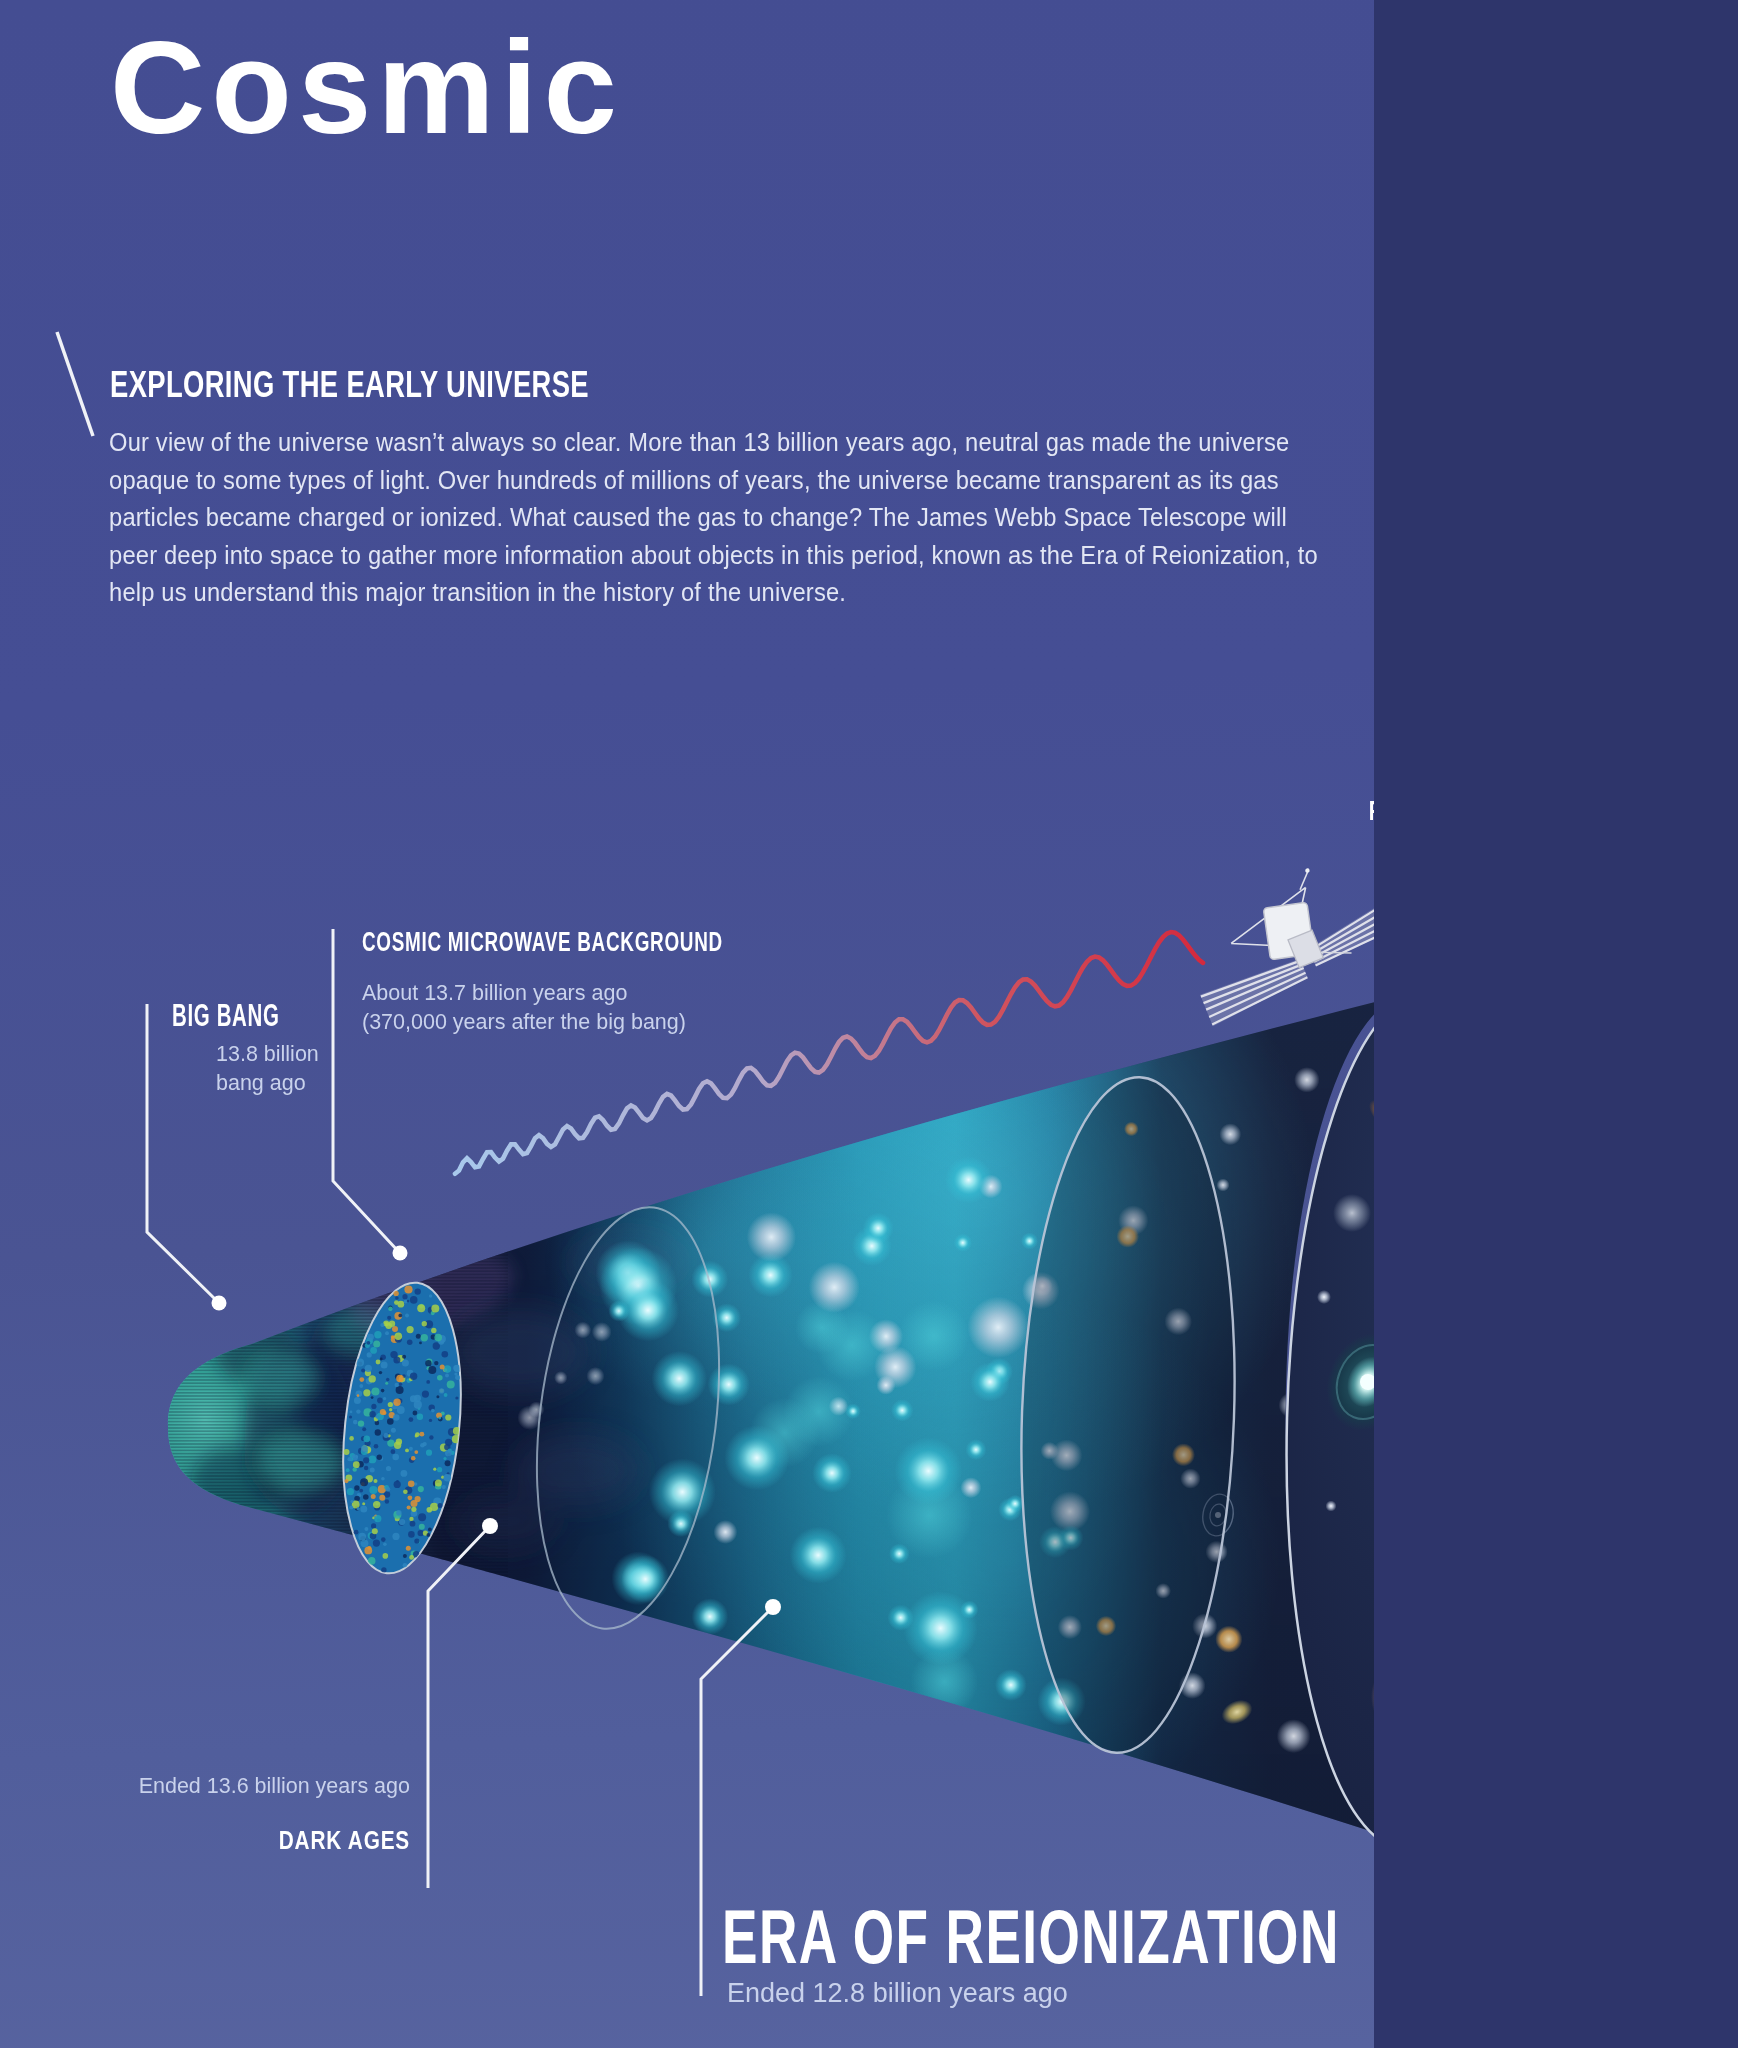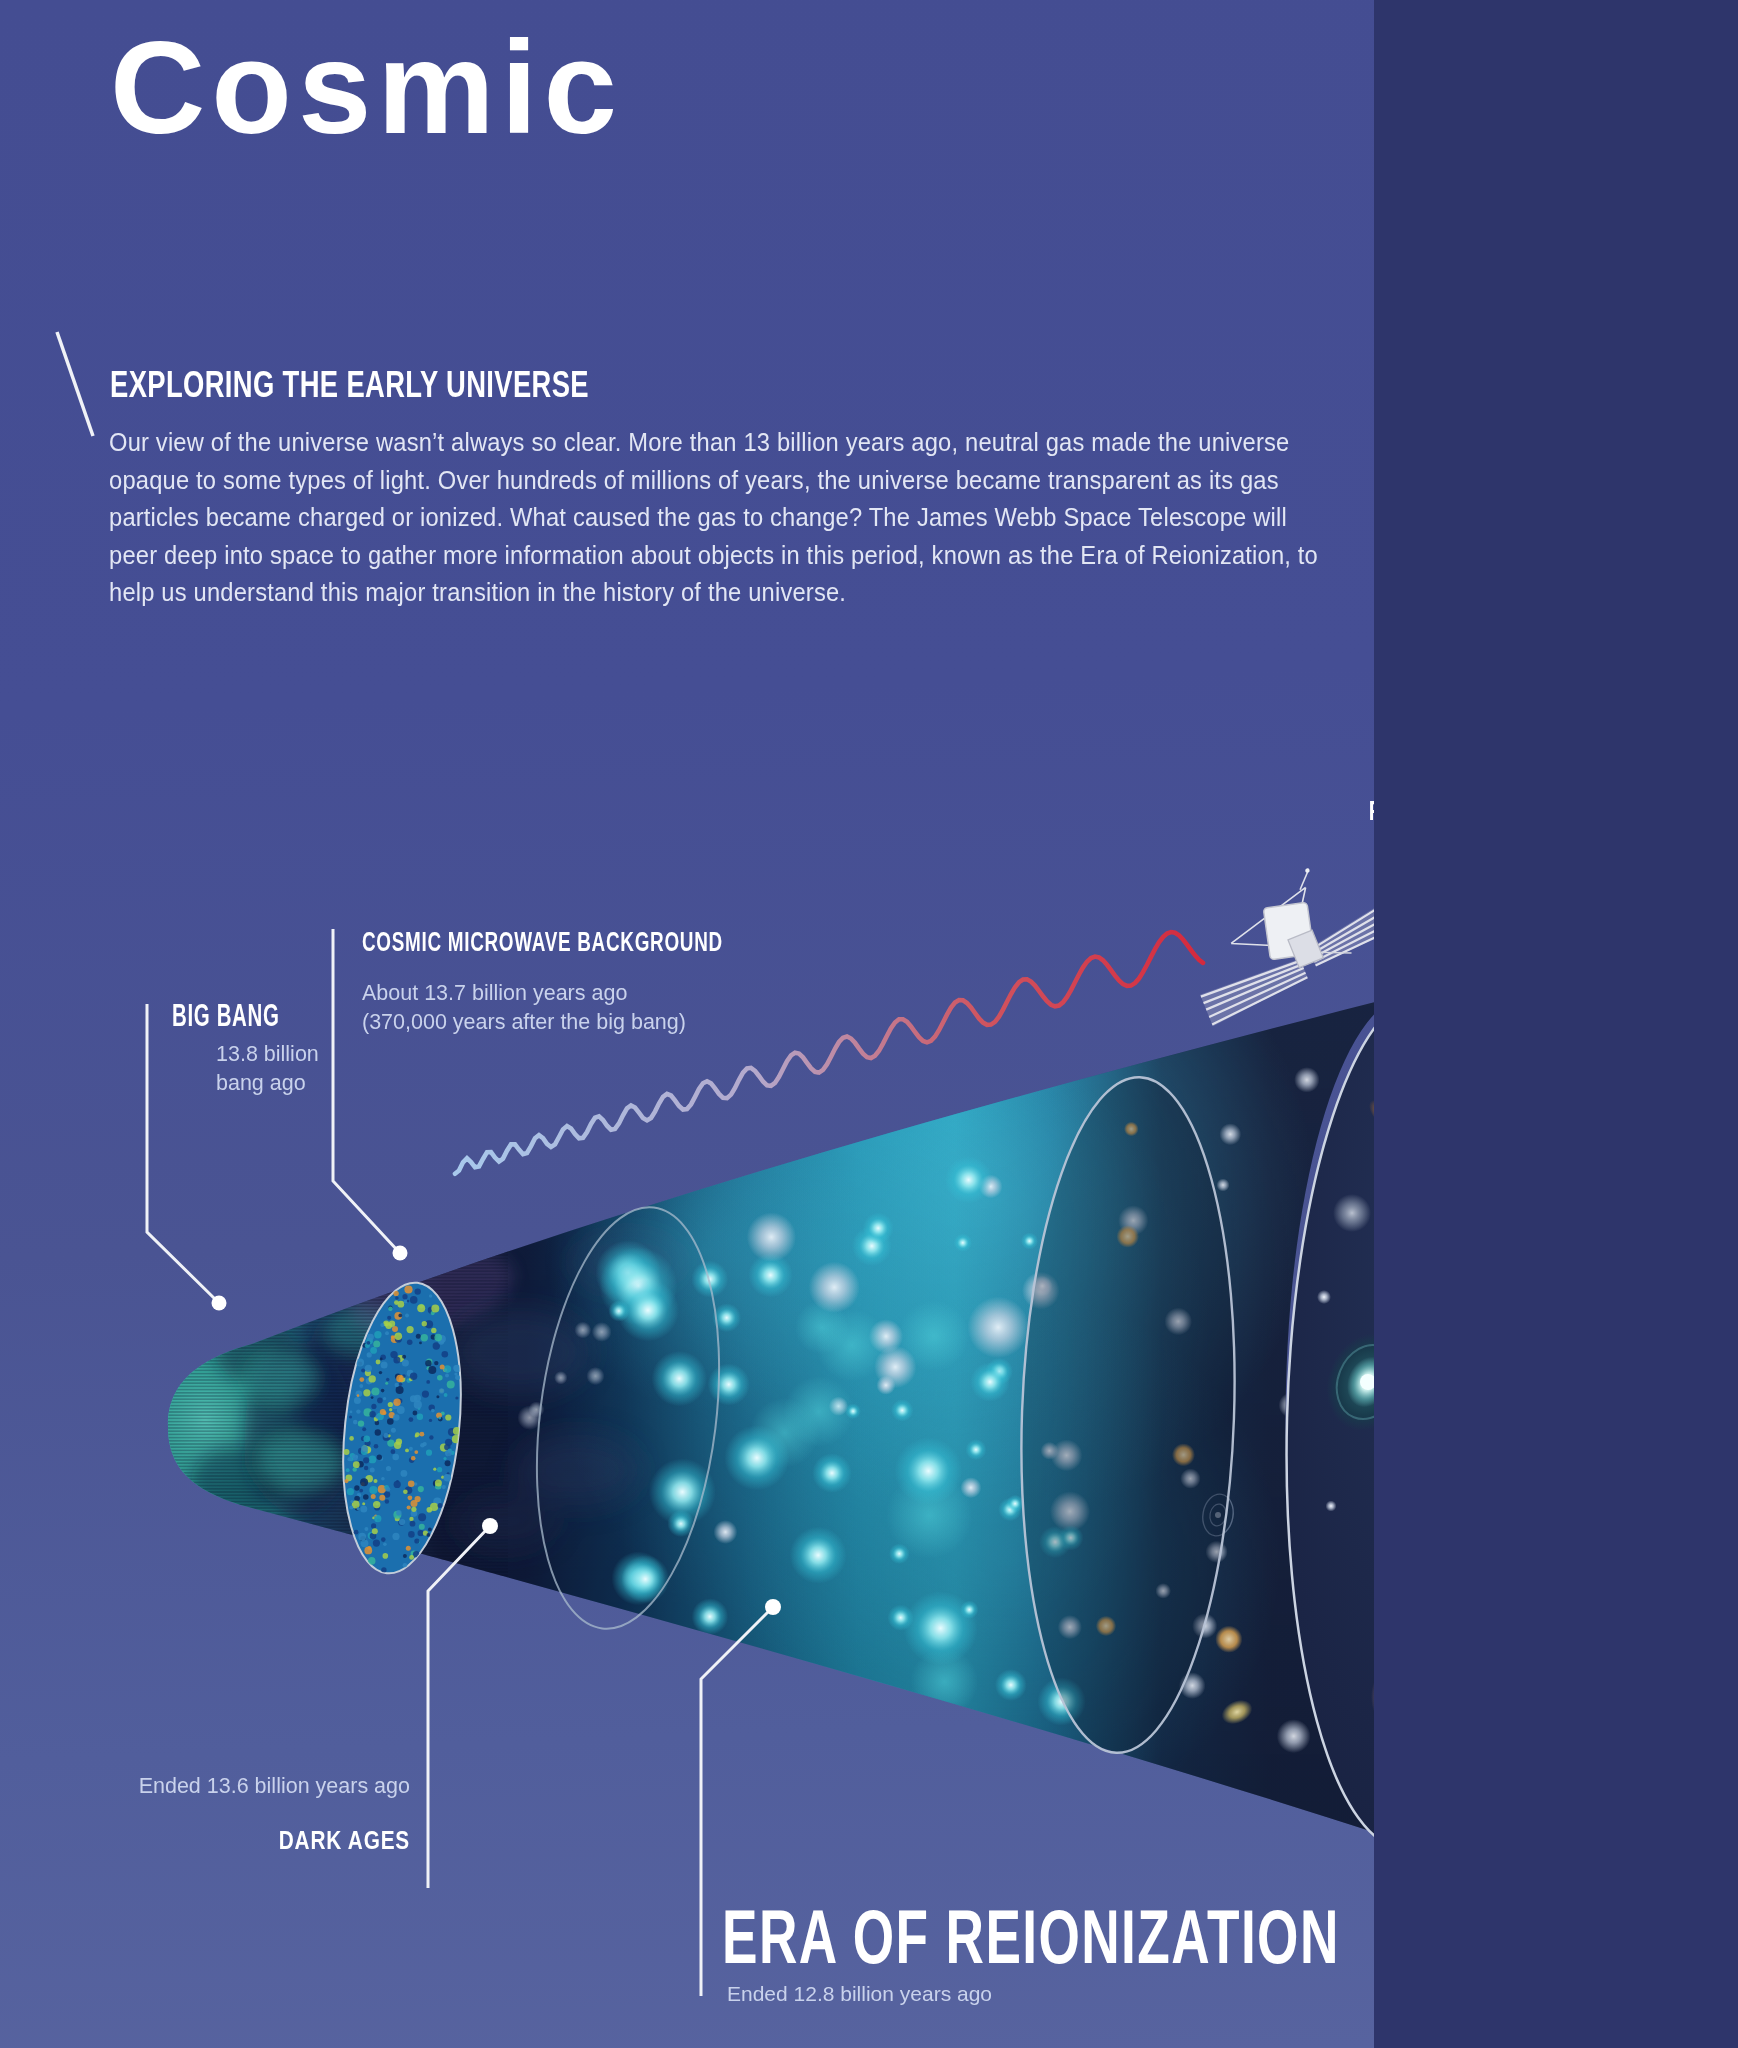--- a/index.html
+++ b/index.html
@@ -713,15 +713,15 @@
   <div class="abs lbl" style="left:172px;top:997px;font-size:32px;transform:scaleX(.64);transform-origin:left top;">BIG BANG</div>
   <div class="abs cap" style="left:172px;top:1040px;margin-left:44px;">
     <div>13.8 billion</div>
     <div>bang ago</div>
   </div>
 
   <div class="abs lbl cdr right" style="left:90px;top:1825px;width:320px;font-size:26px;">DARK AGES</div>
   <div class="abs cap right" style="left:90px;top:1772px;width:320px;">Ended 13.6 billion years ago</div>
 
   <div class="abs lbl cdl" style="left:722px;top:1893px;font-size:76px;letter-spacing:2px;">ERA OF REIONIZATION</div>
-  <div class="abs cap" style="left:727px;top:1979px;font-size:21px;">Ended 12.8 billion years ago</div>
+  <div class="abs cap" style="left:727px;top:1979px;font-size:27px;">Ended 12.8 billion years ago</div>
 
 </div>
 
 </body></html>

